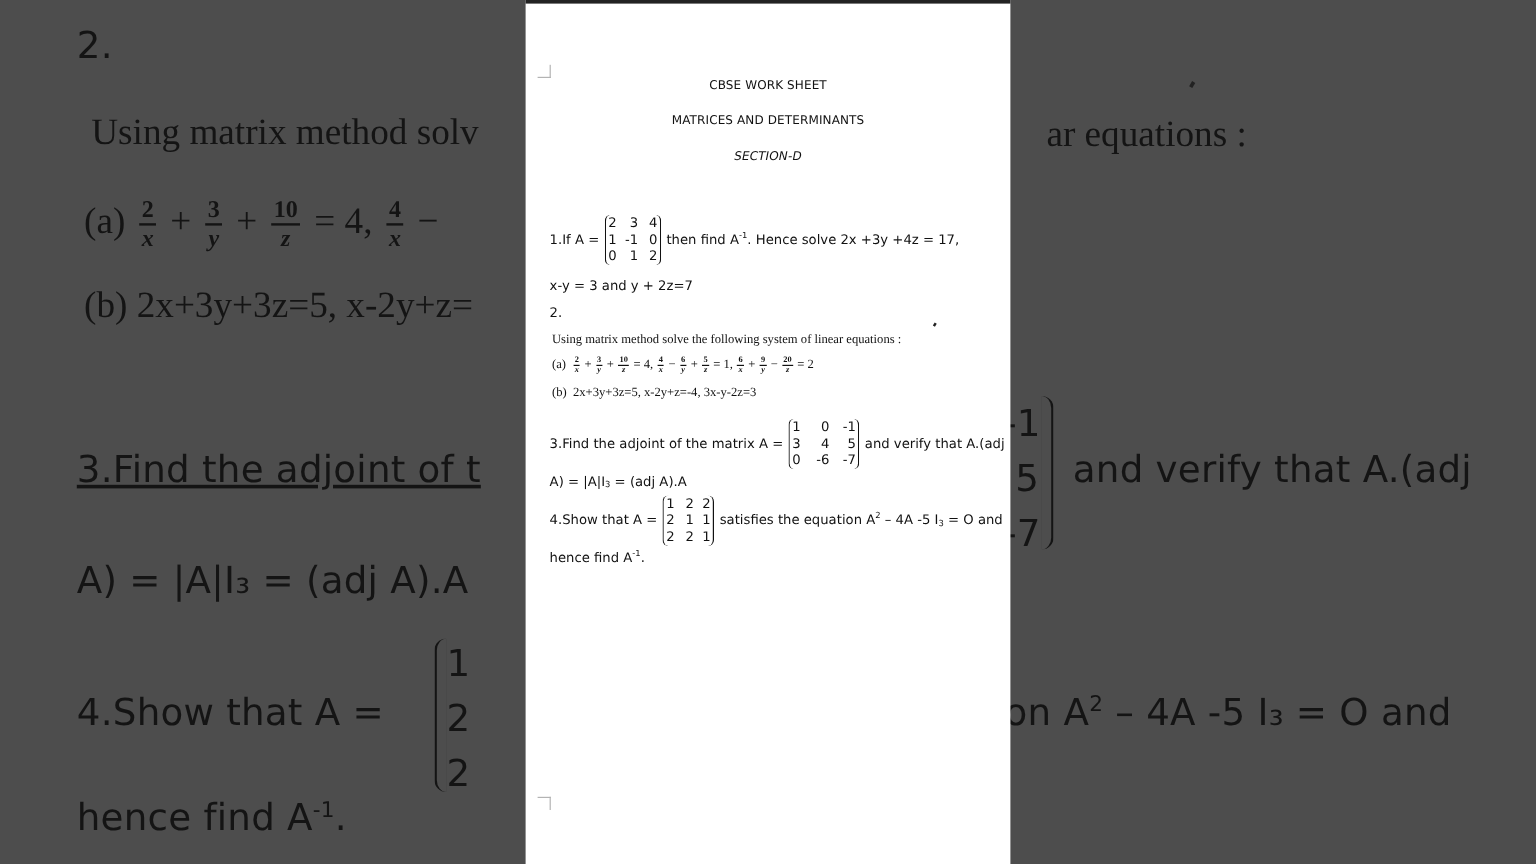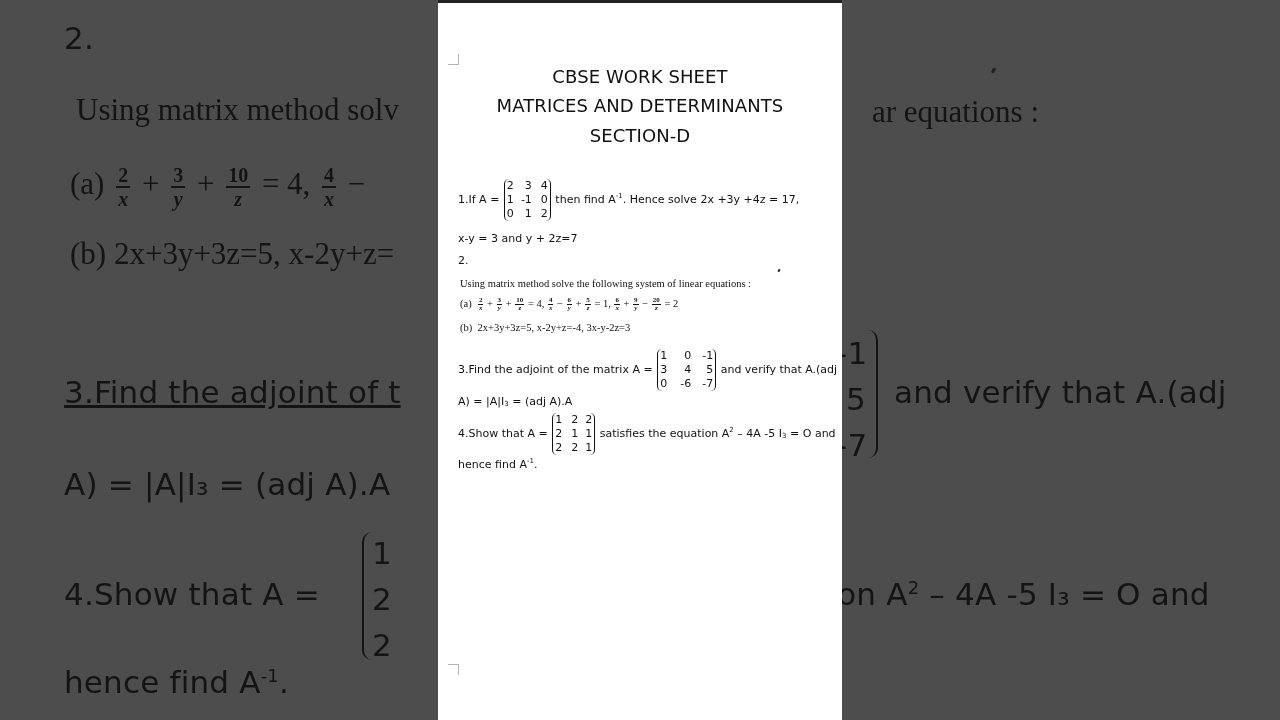--- a/index.html
+++ b/index.html
@@ -22,21 +22,21 @@
   
   .page {
     position: absolute; left: 438px; top: 0; width: 404px; height: 720px;
     background: #ffffff; border-top: 3px solid #222;
     box-sizing: border-box; color: #111;
   }
   .corner { position: absolute; width: 10px; height: 10px; border-color: #b3b3b3; border-style: solid; }
   .corner.tl { left: 10px; top: 51px; border-width: 0 1px 1px 0; }
   .corner.bl { left: 10px; top: 661px; border-width: 1px 1px 0 0; }
 
-  .heading { position: absolute; left: 0; width: 100%; text-align: center; font-size: 18px; letter-spacing: 0.1px; }
+  .heading { position: absolute; left: 0; width: 100%; text-align: center; font-size: 10px; letter-spacing: 0.1px; }
 
   .line { position: absolute; left: 20px; font-size: 11px; white-space: nowrap; line-height: 14px; }
   .line sup { font-size: 7px; vertical-align: 5px; line-height: 0; }
   .line sub { font-size: 7px; vertical-align: -1px; line-height: 0; }
 
   .matrix {
     display: inline-block; position: relative; vertical-align: middle;
     border-left: 1px solid #111; border-right: 1px solid #111;
     border-radius: 5px; padding: 0 2px; margin: 0 1px; font-size: 11px; line-height: 14px;
   }
@@ -97,21 +97,21 @@
     <span>hence find A</span><sup>-1</sup><span>.</span>
   </div>
 </div>
 
 <div class="page">
   <div class="corner tl"></div>
   <div class="corner bl"></div>
 
   <div class="heading" style="top:63px;">CBSE WORK SHEET</div>
   <div class="heading" style="top:92px;">MATRICES AND DETERMINANTS</div>
-  <div class="heading" style="top:122px;">SECTION-D</div>
+  <div class="heading" style="top:122px;font-style:italic;">SECTION-D</div>
 
   <div class="line" style="top:176px;">
     <span style="vertical-align:middle;">1.If A =</span>
     <span class="matrix">
       <div class="row">
           <span class="cell">2</span>
           <span class="cell">3</span>
           <span class="cell">4</span>
         </div>
       <div class="row">

